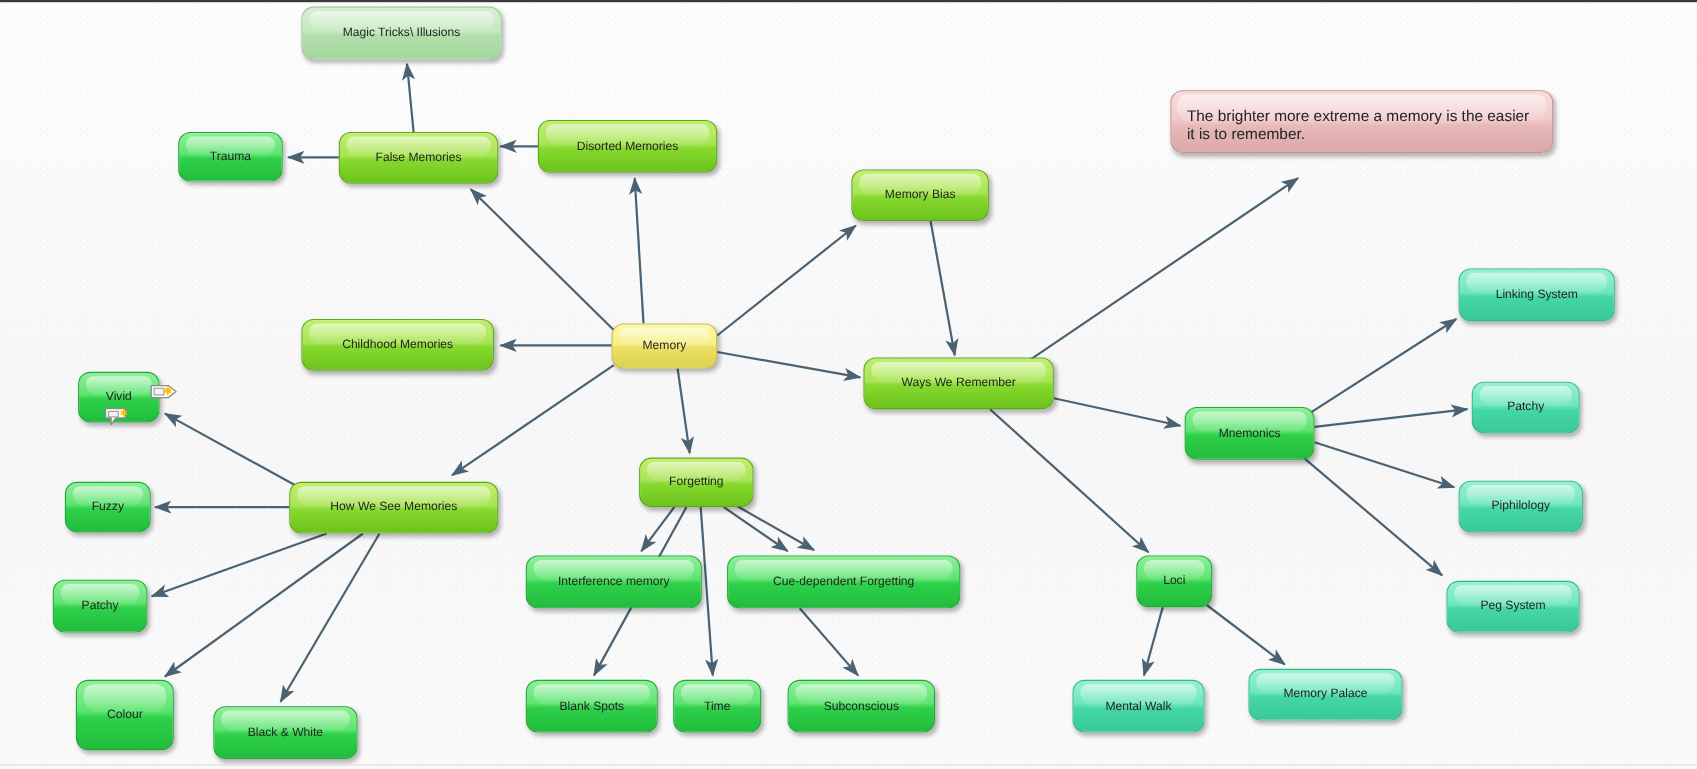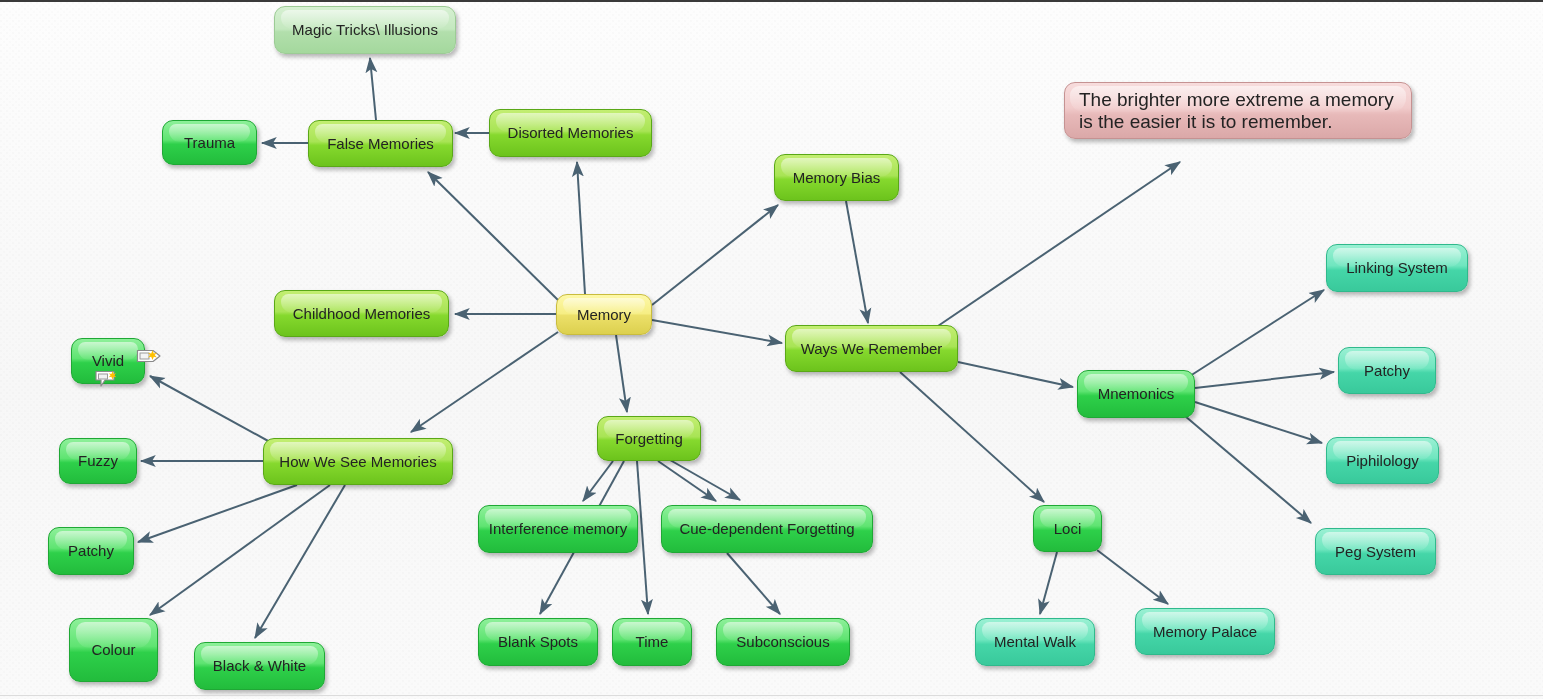--- a/index.html
+++ b/index.html
@@ -26,21 +26,21 @@
     width: 1543px; height: 699px;
     pointer-events: none;
   }
   .node {
     position: absolute;
     box-sizing: border-box;
     display: flex;
     align-items: center;
     justify-content: center;
     border-radius: 11px;
-    font-size: 15px;
+    font-size: 11px;
     color: #232323;
     text-align: center;
     white-space: nowrap;
     padding: 16px 12px;
     cursor: pointer;
     box-shadow: 2px 3px 4px rgba(0,0,0,0.28);
     overflow: visible;
   }
   .node .label { position: relative; z-index: 3; line-height: 1.15; }
   
@@ -77,22 +77,22 @@
     background: linear-gradient(180deg, #9af0d3 0%, #6fe6bf 45%, #45d6a8 55%, #39c99b 100%);
     border: 1.5px solid #30b98c;
   }
   .n-pink {
     background: linear-gradient(180deg, #f7dcdc 0%, #f1cbcb 45%, #e7b9b9 58%, #dba8a8 100%);
     border: 1.5px solid #c59292;
     justify-content: flex-start;
     text-align: left;
     white-space: normal;
     padding: 9px 14px;
-    align-items: center;
-    font-size: 19px;
+    align-items: flex-end;
+    font-size: 14px;
     line-height: 1.35;
   }
   .n-pink::after { left: 5px; right: 5px; top: 3px; height: 48%; }
 
   
   .badge {
     position: absolute;
     width: 26px; height: 16px;
     z-index: 6;
     cursor: pointer;
@@ -177,21 +177,21 @@
       </div>
       <div class="node n-teal" style="left: 1338px; top: 345px; width: 98px; height: 47px;">
         <span class="label">Patchy</span>
       </div>
       <div class="node n-green" style="left: 71px; top: 336px; width: 74px; height: 46px;">
         <span class="label">Vivid</span>
       </div>
       <div class="node n-green" style="left: 1077px; top: 368px; width: 118px; height: 48px;">
         <span class="label">Mnemonics</span>
       </div>
-      <div class="node n-ygreen" style="left: 581px; top: 414px; width: 104px; height: 45px; margin-left: 16px;">
+      <div class="node n-ygreen" style="left: 581px; top: 414px; width: 104px; height: 45px;">
         <span class="label">Forgetting</span>
       </div>
       <div class="node n-green" style="left: 59px; top: 436px; width: 78px; height: 46px;">
         <span class="label">Fuzzy</span>
       </div>
       <div class="node n-ygreen" style="left: 263px; top: 436px; width: 190px; height: 47px;">
         <span class="label">How We See Memories</span>
       </div>
       <div class="node n-teal" style="left: 1326px; top: 435px; width: 113px; height: 47px;">
         <span class="label">Piphilology</span>

